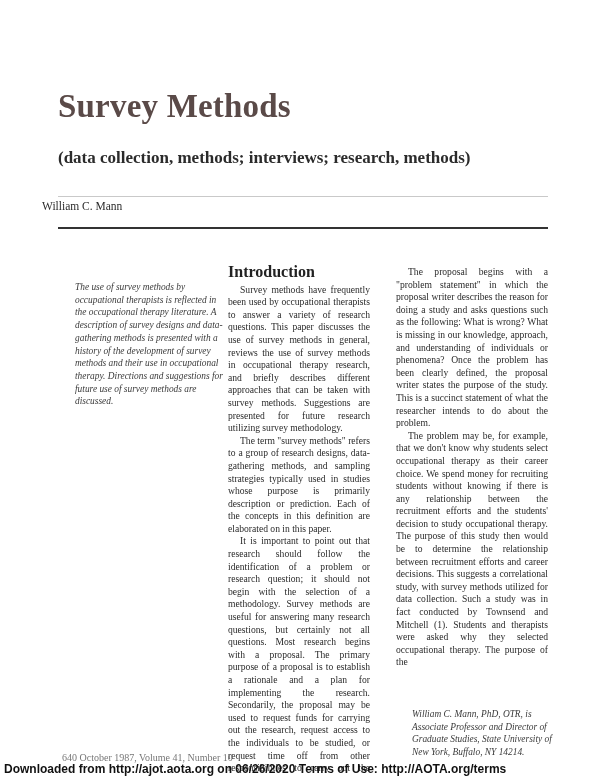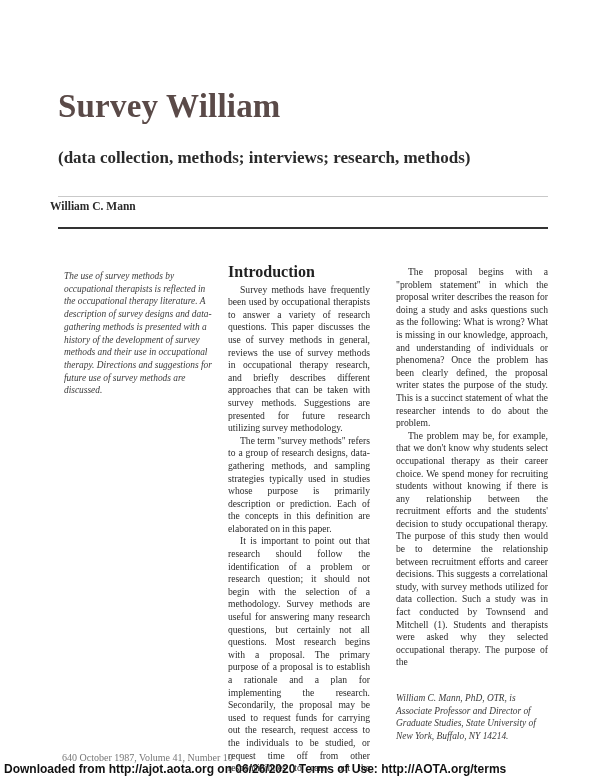--- a/index.html
+++ b/index.html
@@ -4,43 +4,43 @@
 <style>
   html, body { margin: 0; padding: 0; background: #ffffff; }
   body { width: 600px; height: 776px; position: relative; overflow: hidden;
          font-family: "Liberation Serif", "DejaVu Serif", serif; color: #1e1e1e; }
   .title { position: absolute; left: 58px; top: 88px; font-size: 33px; font-weight: bold;
            color: #5a4a48; letter-spacing: 0.2px; margin: 0; }
   .keywords { position: absolute; left: 58px; top: 148px; font-size: 17px; font-weight: bold;
               color: #2b2b2b; margin: 0; }
   .rule-thin { position: absolute; left: 58px; top: 196px; width: 490px; height: 1px;
                background: #c9c9c9; }
-  .author { position: absolute; left: 50px; top: 200px; font-size: 11.5px; font-weight: bold;
+  .author { position: absolute; left: 42px; top: 200px; font-size: 11.5px; font-weight: normal;
             color: #2b2b2b; margin: 0; }
   .rule-thick { position: absolute; left: 58px; top: 227px; width: 490px; height: 2px;
                 background: #333333; }
   .abstract { position: absolute; left: 60px; top: 266px; width: 150px; font-size: 9.4px;
-              line-height: 12.7px; font-style: italic; color: #3a3a3a; text-align: left; margin: 4px; }
+              line-height: 12.7px; font-style: italic; color: #3a3a3a; text-align: left; margin: 15px; }
   .col { position: absolute; font-size: 9.6px; line-height: 12.6px; color: #2a2a2a;
          text-align: justify; hyphens: auto; }
   .col-mid { left: 228px; top: 266px; width: 142px; }
   .col-right { left: 396px; top: 266px; width: 152px; }
   .col p { margin: 0; text-indent: 12px; }
   .section-heading { font-size: 16px; font-weight: bold; margin: 0 0 5px 0; color: #222; text-indent: 0 !important; }
   .affiliation { position: absolute; left: 396px; top: 692px; width: 152px; font-size: 9.4px;
-                 line-height: 12.6px; font-style: italic; color: #3a3a3a; margin: 0; }
+                 line-height: 12.6px; font-style: italic; color: #3a3a3a; margin: 16px; }
   .footer-page { position: absolute; left: 62px; top: 752px; font-size: 10px; 
                  color: #777777; white-space: nowrap; }
   .footer-download { position: absolute; left: 4px; top: 762px; font-family: "Liberation Sans", "DejaVu Sans", sans-serif;
                      font-size: 12px; font-weight: bold; color: #111111; white-space: nowrap; text-align: right; }
 </style>
 </head>
 <body>
 
-<h1 class="title">Survey William</h1>
+<h1 class="title">Survey Methods</h1>
 <div class="keywords">(data collection, methods; interviews; research, methods)</div>
 <div class="rule-thin"></div>
 <div class="author">William C. Mann</div>
 <div class="rule-thick"></div>
 
 <p class="abstract">The use of survey methods by occupational therapists is reflected in the occupational therapy literature. A description of survey designs and data-gathering methods is presented with a history of the development of survey methods and their use in occupational therapy. Directions and suggestions for future use of survey methods are discussed.</p>
 
 <div class="col col-mid">
   <h2 class="section-heading">Introduction</h2>
   <p>Survey methods have frequently been used by occupational therapists to answer a variety of research questions. This paper discusses the use of survey methods in general, reviews the use of survey methods in occupational therapy research, and briefly describes different approaches that can be taken with survey methods. Suggestions are presented for future research utilizing survey methodology.</p>

